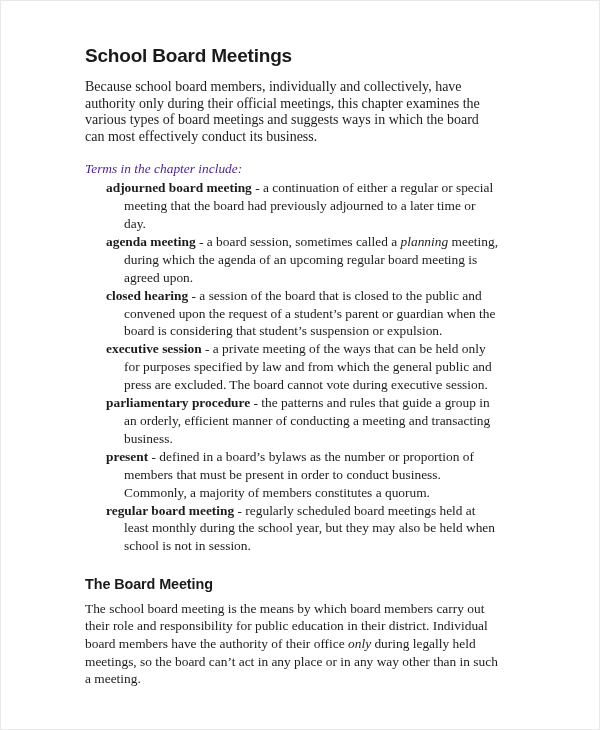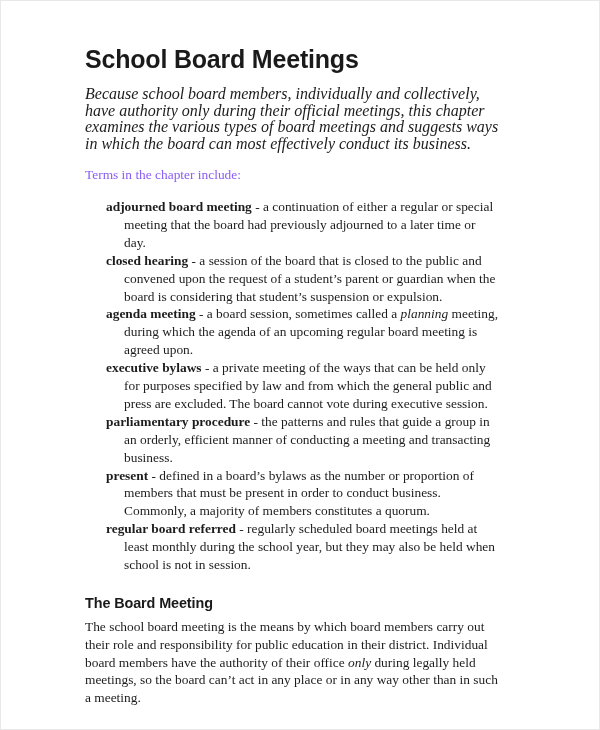--- a/index.html
+++ b/index.html
@@ -22,40 +22,40 @@
   #content {
     position: absolute;
     left: 84px;
     top: 44px;
     width: 414px;
   }
 
   .doc-title {
     font-family: "Liberation Sans", "DejaVu Sans", sans-serif;
     font-weight: bold;
-    font-size: 25px;
+    font-size: 19px;
     line-height: 1.12;
     color: #1a1a1a;
     letter-spacing: -0.2px;
     margin: 0 0 13px 0;
   }
 
   .intro {
-    font-style: italic;
-    font-size: 16px;
+    font-size: 14px;
     line-height: 16.6px;
     color: #1c1c1c;
     margin: 5px 0 15px 0;
   }
 
   .terms-lead {
+    font-style: italic;
     font-size: 13.4px;
     line-height: 16.6px;
-    color: #8b5cf6;
-    margin: 0 0 14px 0;
+    color: #4c1d95;
+    margin: 0 0 2px 0;
   }
 
   .deflist {
     margin: 0;
     padding: 0;
     list-style: none;
   }
   .defitem {
     font-size: 13.4px;
     line-height: 17.9px;
@@ -98,36 +98,36 @@
 
     <p class="intro">Because school board members, individually and collectively, have authority only during their official meetings, this chapter examines the various types of board meetings and suggests ways in which the board can most effectively conduct its business.</p>
 
     <p class="terms-lead">Terms in the chapter include:</p>
 
     <ul class="deflist">
       <li class="defitem">
         <span class="term">adjourned board meeting</span><span> - </span><span> a continuation of either a regular or special meeting that the board had previously adjourned to a later time or day.</span>
       </li>
       <li class="defitem">
+        <span class="term">agenda meeting</span><span> - </span><span>a board session, sometimes called a </span><span class="ital">planning</span><span> meeting, during which the agenda of an upcoming regular board meeting is agreed upon.</span>
+      </li>
+      <li class="defitem">
         <span class="term">closed hearing</span><span> - </span><span>a session of the board that is closed to the public and convened upon the request of a student’s parent or guardian when the board is considering that student’s suspension or expulsion.</span>
       </li>
       <li class="defitem">
-        <span class="term">agenda meeting</span><span> - </span><span>a board session, sometimes called a </span><span class="ital">planning</span><span> meeting, during which the agenda of an upcoming regular board meeting is agreed upon.</span>
-      </li>
-      <li class="defitem">
-        <span class="term">executive bylaws</span><span> - </span><span>a private meeting of the ways that can be held only for purposes specified by law and from which the general public and press are excluded. The board cannot vote during executive session.</span>
+        <span class="term">executive session</span><span> - </span><span>a private meeting of the ways that can be held only for purposes specified by law and from which the general public and press are excluded. The board cannot vote during executive session.</span>
       </li>
       <li class="defitem">
         <span class="term">parliamentary procedure</span><span> - </span><span>the patterns and rules that guide a group in an orderly, efficient manner of conducting a meeting and transacting business.</span>
       </li>
       <li class="defitem">
         <span class="term">present</span><span> - </span><span>defined in a board’s bylaws as the number or proportion of members that must be present in order to conduct business. Commonly, a majority of members constitutes a quorum.</span>
       </li>
       <li class="defitem">
-        <span class="term">regular board referred</span><span> - </span><span>regularly scheduled board meetings held at least monthly during the school year, but they may also be held when school is not in session.</span>
+        <span class="term">regular board meeting</span><span> - </span><span>regularly scheduled board meetings held at least monthly during the school year, but they may also be held when school is not in session.</span>
       </li>
     </ul>
 
     <h2 class="section-head">The Board Meeting</h2>
 
     <p class="body-para">
       <span>The school board meeting is the means by which board members carry out their role and responsibility for public education in their district. Individual board members have the authority of their office </span><span class="ital">only</span><span> during legally held meetings, so the board can’t act in any place or in any way other than in such a meeting.</span>
     </p>
 
   </div>

